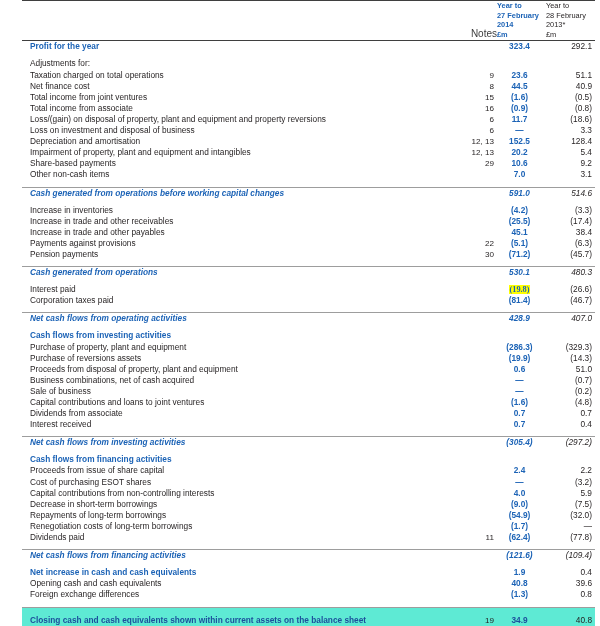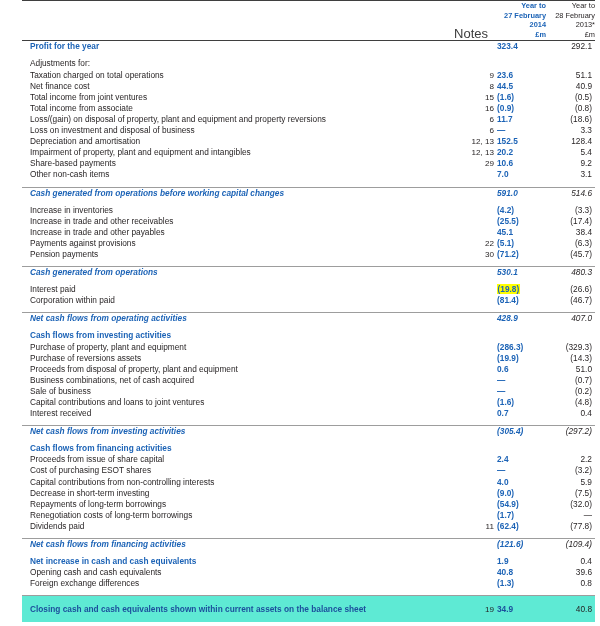--- a/index.html
+++ b/index.html
@@ -36,44 +36,44 @@
   col.c-y2     { width: 49px; }
 
   td, th {
     padding: 0;
     vertical-align: bottom;
     font-weight: normal;
   }
 
   
   .hdr-cell {
-    text-align: right;
+    text-align: left;
     font-size: 7.4px;
     line-height: 9.6px;
     padding-bottom: 1px;
   }
   .hdr-y1 { color: #1c63b6; font-weight: bold; }
   .hdr-y2 { color: #231f20; }
   .hdr-notes {
-    text-align: center;
-    font-size: 13px;
+    text-align: right;
+    font-size: 10px;
     color: #3c3c3c;
     vertical-align: bottom;
     padding-bottom: 1px;
   }
   .hdr-line { display: block; white-space: nowrap; }
 
   tr.rule-top > td { border-top: 1.6px solid #3f3f3f; }
 
   
   tr.row > td { height: 11.1px; }
 
   td.label   { text-align: left; padding-left: 8px; white-space: nowrap; }
   td.notes   { text-align: right; padding-right: 3px; color: #231f20; font-size: 8.1px; }
-  td.y1      { text-align: left; padding-right: 4px; color: #1c63b6; font-weight: bold; }
+  td.y1      { text-align: center; padding-right: 4px; color: #1c63b6; font-weight: bold; }
   td.y2      { text-align: right; padding-right: 3px; color: #231f20; }
 
   
   .ind0 { padding-left: 8px; }
   .ind1 { padding-left: 16px; }
 
   
   tr.blue td.label { color: #1c63b6; font-weight: bold; }
   tr.blue td.y2    { color: #231f20; font-weight: normal; }
 
@@ -92,20 +92,21 @@
   }
   tr.band td.label { color: #1c4f9c; font-weight: bold; }
   tr.band td.y1 { color: #1c4f9c; font-weight: bold; }
   tr.band td.y2 { color: #231f20; font-weight: normal; }
   tr.band td.notes { color: #231f20; }
 
   
   .mark {
     background: #ffff00;
     padding: 0 0.5px;
+    font-family: Liberation Serif, serif;
   }
 </style>
 </head>
 <body>
 
 <div id="sheet">
 
   <table class="cf">
     <colgroup>
       <col class="c-label">
@@ -263,21 +264,21 @@
         <tr class="gap">
           <td colspan="4"></td>
         </tr>
         <tr class="row">
           <td class="label ind0">Interest paid</td>
           <td class="notes"></td>
           <td class="y1"><span class="mark">(19.8)</span></td>
           <td class="y2">(26.6)</td>
         </tr>
         <tr class="row">
-          <td class="label ind0">Corporation within paid</td>
+          <td class="label ind0">Corporation taxes paid</td>
           <td class="notes"></td>
           <td class="y1">(81.4)</td>
           <td class="y2">(46.7)</td>
         </tr>
         <tr class="gap">
           <td colspan="4"></td>
         </tr>
         <tr class="row blue sep-above">
           <td class="label ind0">Net cash flows from operating activities</td>
           <td class="notes"></td>
@@ -323,20 +324,26 @@
           <td class="y1">—</td>
           <td class="y2">(0.2)</td>
         </tr>
         <tr class="row">
           <td class="label ind0">Capital contributions and loans to joint ventures</td>
           <td class="notes"></td>
           <td class="y1">(1.6)</td>
           <td class="y2">(4.8)</td>
         </tr>
         <tr class="row">
+          <td class="label ind0">Dividends from associate</td>
+          <td class="notes"></td>
+          <td class="y1">0.7</td>
+          <td class="y2">0.7</td>
+        </tr>
+        <tr class="row">
           <td class="label ind0">Interest received</td>
           <td class="notes"></td>
           <td class="y1">0.7</td>
           <td class="y2">0.4</td>
         </tr>
         <tr class="gap">
           <td colspan="4"></td>
         </tr>
         <tr class="row blue sep-above">
           <td class="label ind0">Net cash flows from investing activities</td>
@@ -365,21 +372,21 @@
           <td class="y1">—</td>
           <td class="y2">(3.2)</td>
         </tr>
         <tr class="row">
           <td class="label ind0">Capital contributions from non-controlling interests</td>
           <td class="notes"></td>
           <td class="y1">4.0</td>
           <td class="y2">5.9</td>
         </tr>
         <tr class="row">
-          <td class="label ind0">Decrease in short-term investing</td>
+          <td class="label ind0">Decrease in short-term borrowings</td>
           <td class="notes"></td>
           <td class="y1">(9.0)</td>
           <td class="y2">(7.5)</td>
         </tr>
         <tr class="row">
           <td class="label ind0">Repayments of long-term borrowings</td>
           <td class="notes"></td>
           <td class="y1">(54.9)</td>
           <td class="y2">(32.0)</td>
         </tr>

